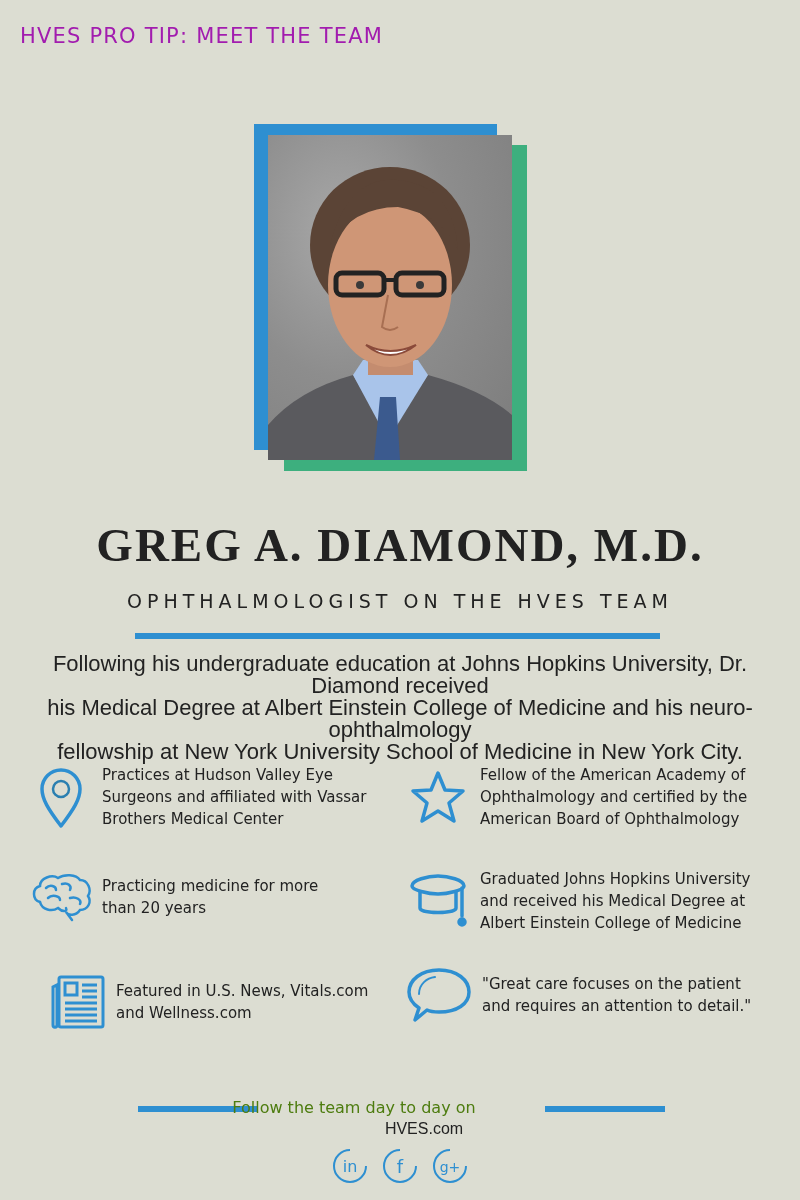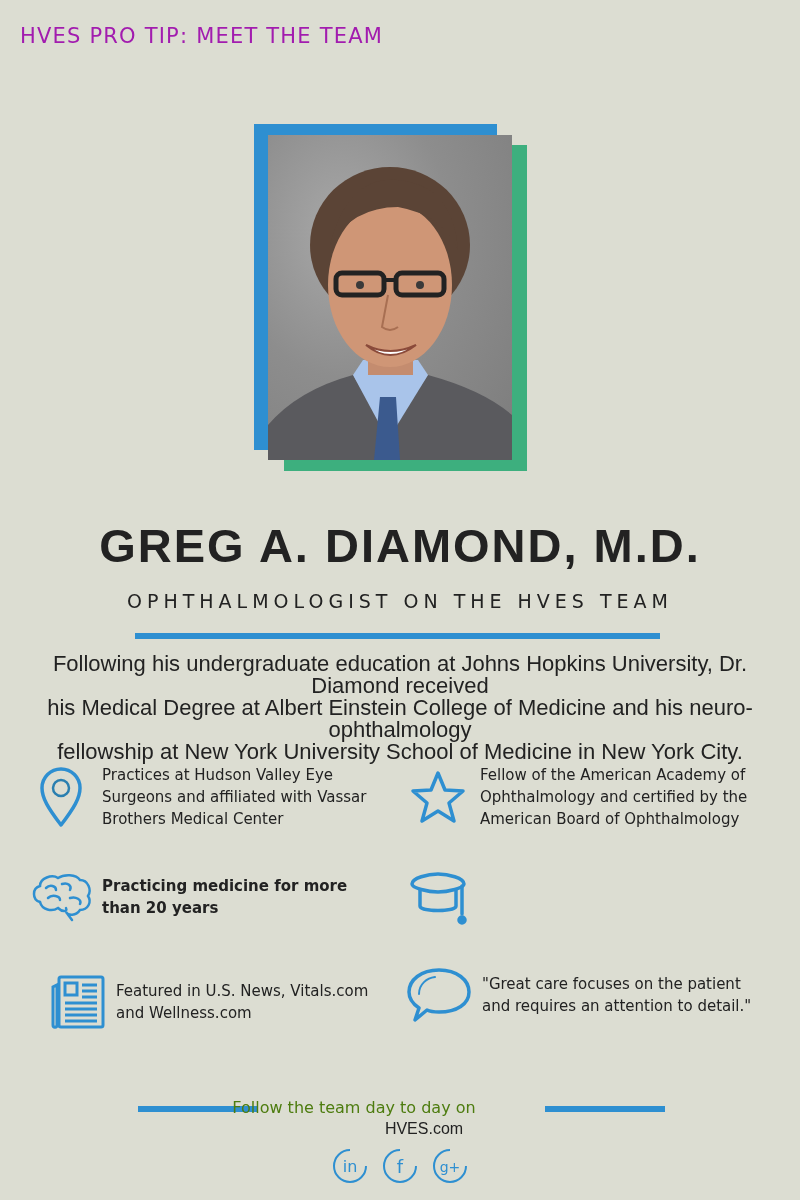--- a/index.html
+++ b/index.html
@@ -20,21 +20,21 @@
     .frame-blue { position: absolute; left: 254px; top: 124px; width: 243px; height: 326px; background: #2e8fd1; }
     .frame-green { position: absolute; left: 284px; top: 145px; width: 243px; height: 326px; background: #3daf7e; }
     .photo {
       position: absolute; left: 268px; top: 135px; width: 244px; height: 325px;
       background: radial-gradient(ellipse at 30% 30%, #a8a8a8 0%, #8d8d8d 45%, #7c7c7c 100%);
       overflow: hidden;
     }
     .photo svg { width: 100%; height: 100%; display: block; }
     .name {
       position: absolute; left: 0; top: 518px; width: 800px; text-align: center;
-      font-family: Liberation Sans, sans-serif; font-weight: bold;
+      font-family: Liberation Serif, serif; font-weight: bold;
       font-size: 47px; letter-spacing: 2px; color: #222;
     }
     .subtitle {
       position: absolute; left: 0; top: 590px; width: 800px; text-align: center;
       font-size: 19px; letter-spacing: 5px; color: #222;
     }
     .rule-main { position: absolute; left: 135px; top: 633px; width: 525px; height: 6px; background: #2e8fd1; }
     .bio {
       position: absolute; left: 20px; top: 653px; width: 760px; text-align: center;
       font-family: "Liberation Sans", sans-serif; font-size: 22px; line-height: 22px; color: #222;
@@ -94,21 +94,21 @@
 <div class="name">GREG A. DIAMOND, M.D.</div>
 <div class="subtitle">OPHTHALMOLOGIST ON THE HVES TEAM</div>
 <div class="rule-main"></div>
 
 <div class="bio">
   <div>Following his undergraduate education at Johns Hopkins University, Dr. Diamond received</div>
   <div>his Medical Degree at Albert Einstein College of Medicine and his neuro-ophthalmology</div>
   <div>fellowship at New York University School of Medicine in New York City.</div>
 </div>
 
-<div class="fact" style="left:36px; top:764px;">
+<div class="fact" style="left:36px; top:764px;align-items:flex-end;">
   <div class="icon" style="width:50px;height:64px;">
     <svg width="46" height="62" viewBox="0 0 46 62">
         <path d="M23 59 C10 42 4 32 4 22 A19 19 0 0 1 42 22 C42 32 36 42 23 59 Z" fill="none" stroke="#2e8fd1" stroke-width="3.5" stroke-linejoin="round"></path>
         <circle cx="23" cy="22" r="8" fill="none" stroke="#2a7fb0" stroke-width="2.5"></circle>
       </svg>
   </div>
   <div class="txt" style="margin-left:16px;">
     <div>Practices at Hudson Valley Eye</div>
     <div>Surgeons and affiliated with Vassar</div>
     <div>Brothers Medical Center</div>
@@ -132,34 +132,39 @@
   <div class="icon" style="width:64px;height:50px;">
     <svg width="64" height="50" viewBox="0 0 64 50" fill="none" stroke="#2e8fd1" stroke-width="2.5" stroke-linecap="round">
       <path d="M10 30 C2 28 2 16 10 14 C10 6 22 2 28 6 C34 2 46 2 50 8 C58 8 62 18 58 24 C62 30 58 38 50 38 C46 44 38 44 36 40 L42 48"></path>
       <path d="M10 30 C12 38 22 40 28 36 C32 40 38 40 36 36"></path>
       <path d="M16 16 C20 12 26 14 26 18"></path>
         <path d="M32 12 C38 10 42 14 40 18"></path>
       <path d="M18 26 C22 22 30 24 30 28"></path>
         <path d="M40 26 C46 24 52 28 50 32"></path>
     </svg>
   </div>
-  <div class="txt" style="margin-left:8px;font-weight:bold;">
+  <div class="txt" style="margin-left:8px;">
     <div>Practicing medicine for more</div>
     <div>than 20 years</div>
   </div>
 </div>
 
 <div class="fact" style="left:408px; top:868px;">
   <div class="icon" style="width:60px;height:62px;">
     <svg width="60" height="62" viewBox="0 0 60 62" fill="none" stroke="#2e8fd1" stroke-width="3.5" stroke-linejoin="round" stroke-linecap="round">
       <path d="M4 16 C4 10 20 6 30 6 C40 6 56 10 56 16 C56 20 40 24 30 24 C20 24 4 20 4 16 Z"></path>
       <path d="M12 22 L12 38 C12 44 48 44 48 38 L48 22"></path>
       <line x1="54" y1="18" x2="54" y2="46"></line>
       <circle cx="54" cy="52" r="3" fill="#2e8fd1"></circle>
     </svg>
+  </div>
+  <div class="txt" style="margin-left:12px;">
+    <div>Graduated Johns Hopkins University</div>
+    <div>and received his Medical Degree at</div>
+    <div>Albert Einstein College of Medicine</div>
   </div>
 </div>
 
 <div class="fact" style="left:48px; top:972px;">
   <div class="icon" style="width:60px;height:60px;">
     <svg width="58" height="58" viewBox="0 0 58 58" fill="none" stroke="#2e8fd1" stroke-width="3">
       <path d="M8 12 L8 52 C8 55 4 55 4 52 L4 14 Z"></path>
       <rect x="10" y="4" width="44" height="50" rx="2"></rect>
       <rect x="16" y="10" width="12" height="12"></rect>
       <line x1="33" y1="12" x2="48" y2="12"></line>

